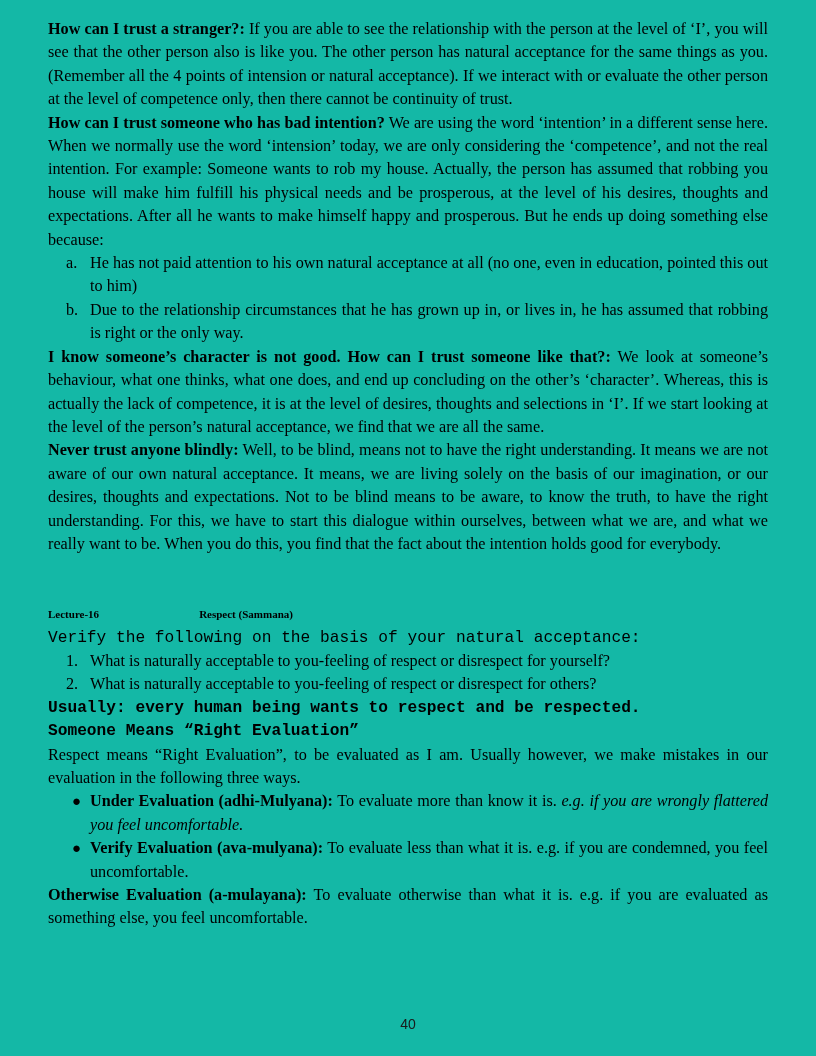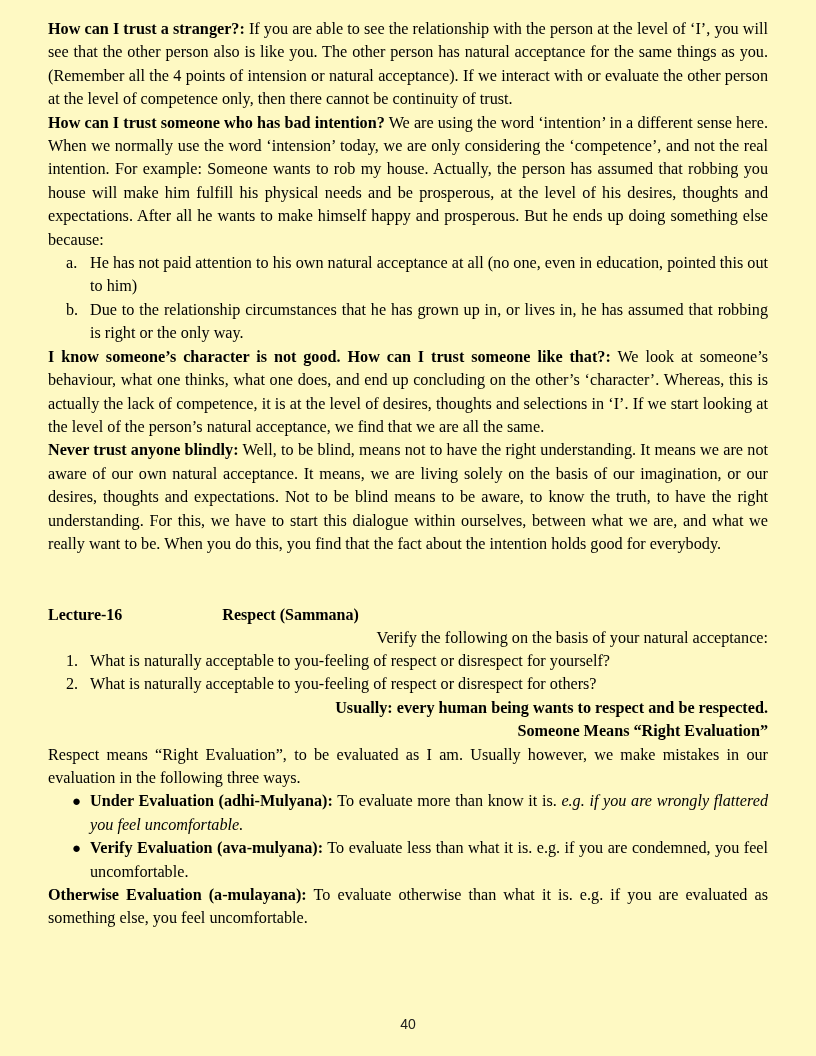--- a/index.html
+++ b/index.html
@@ -13,35 +13,36 @@
     font-family: "Liberation Serif", "DejaVu Serif", serif;
     color: #000000;
     -webkit-font-smoothing: antialiased;
   }
   .page {
     position: relative;
     width: 816px;
     height: 1056px;
     box-sizing: border-box;
     padding: 18px 48px 0 48px;
-    background: #fef9c3;
+    background: #14b8a6;
     overflow: hidden;
   }
   .content {
     width: 720px;
   }
   p.para {
     margin: 0;
     font-size: 16.2px;
     line-height: 23.4px;
     text-align: justify;
     text-justify: inter-word;
   }
   p.para.flush {
-    text-align: right;
+    text-align: left;
+    font-family: Liberation Mono, monospace;
   }
   b, .b {
     font-weight: bold;
   }
   i, .i {
     font-style: italic;
   }
   ol.alpha {
     margin: 0;
     padding: 0;
@@ -82,21 +83,21 @@
     padding-left: 42px;
   }
   ul.dots > li > .marker {
     position: absolute;
     left: 24px;
     top: 0;
     font-size: 15px;
     line-height: 23.4px;
   }
   .lecture-line {
-    font-size: 16px;
+    font-size: 11px;
     line-height: 23.4px;
     font-weight: bold;
     white-space: pre;
   }
   .lecture-gap {
     display: inline-block;
     width: 0;
   }
   .spacer-lines {
     height: 46.8px;

